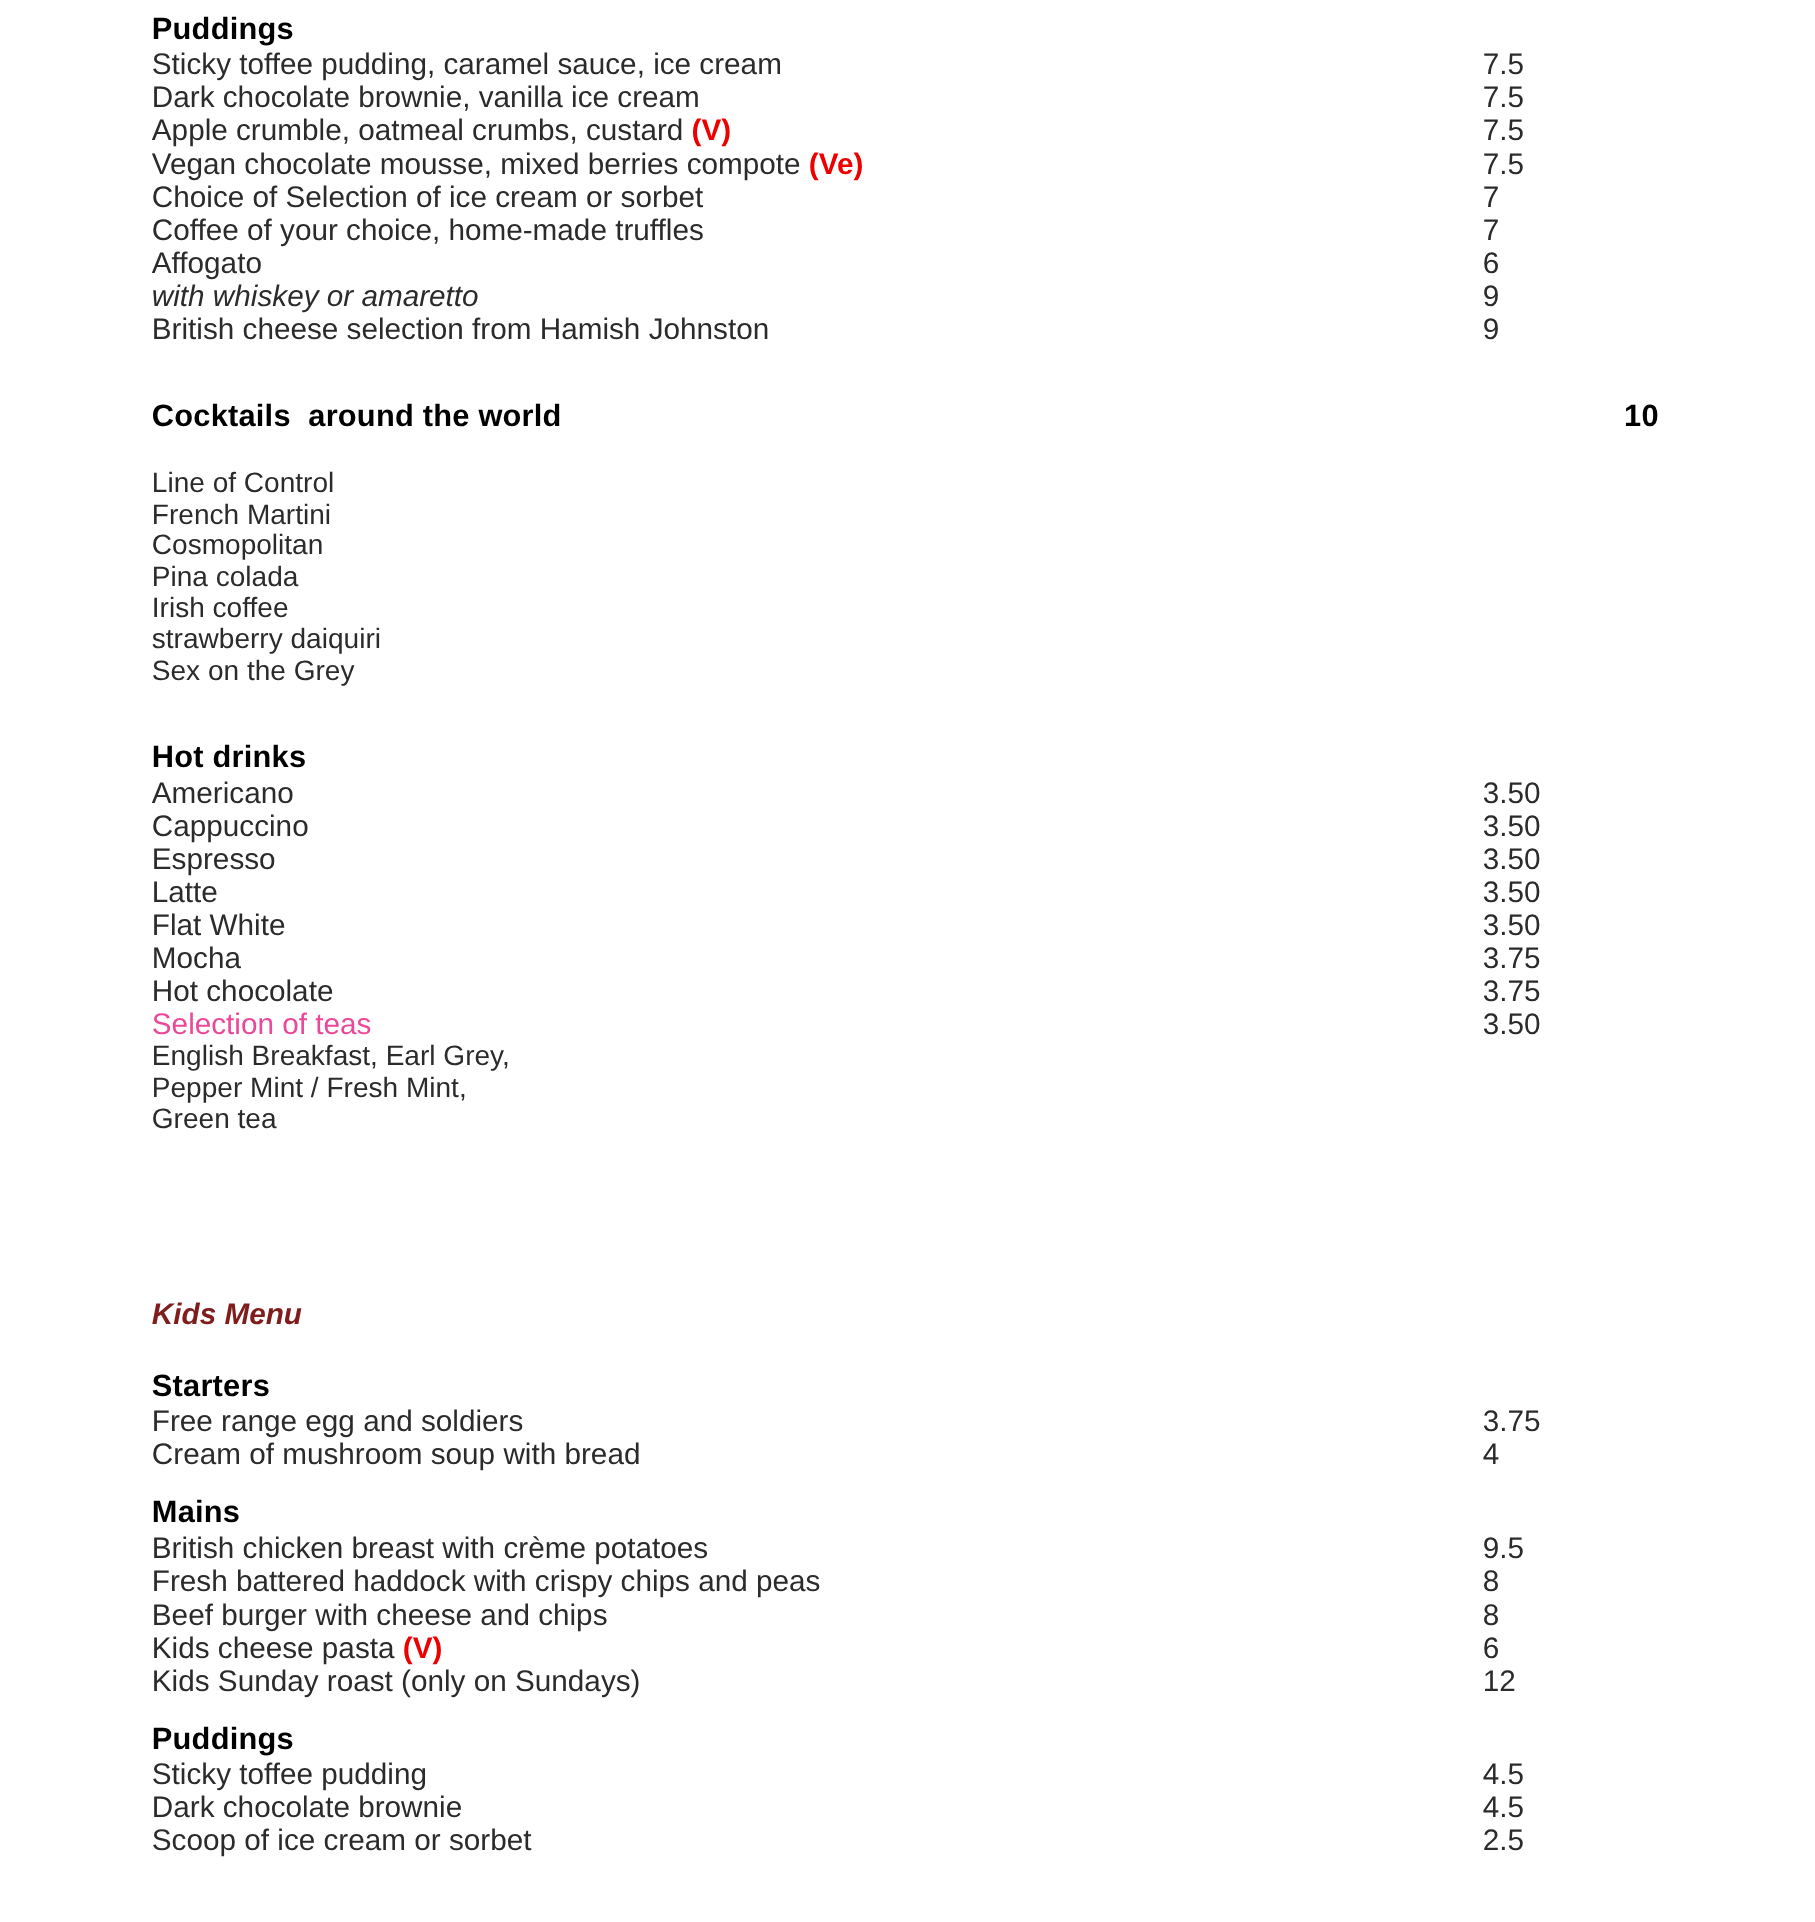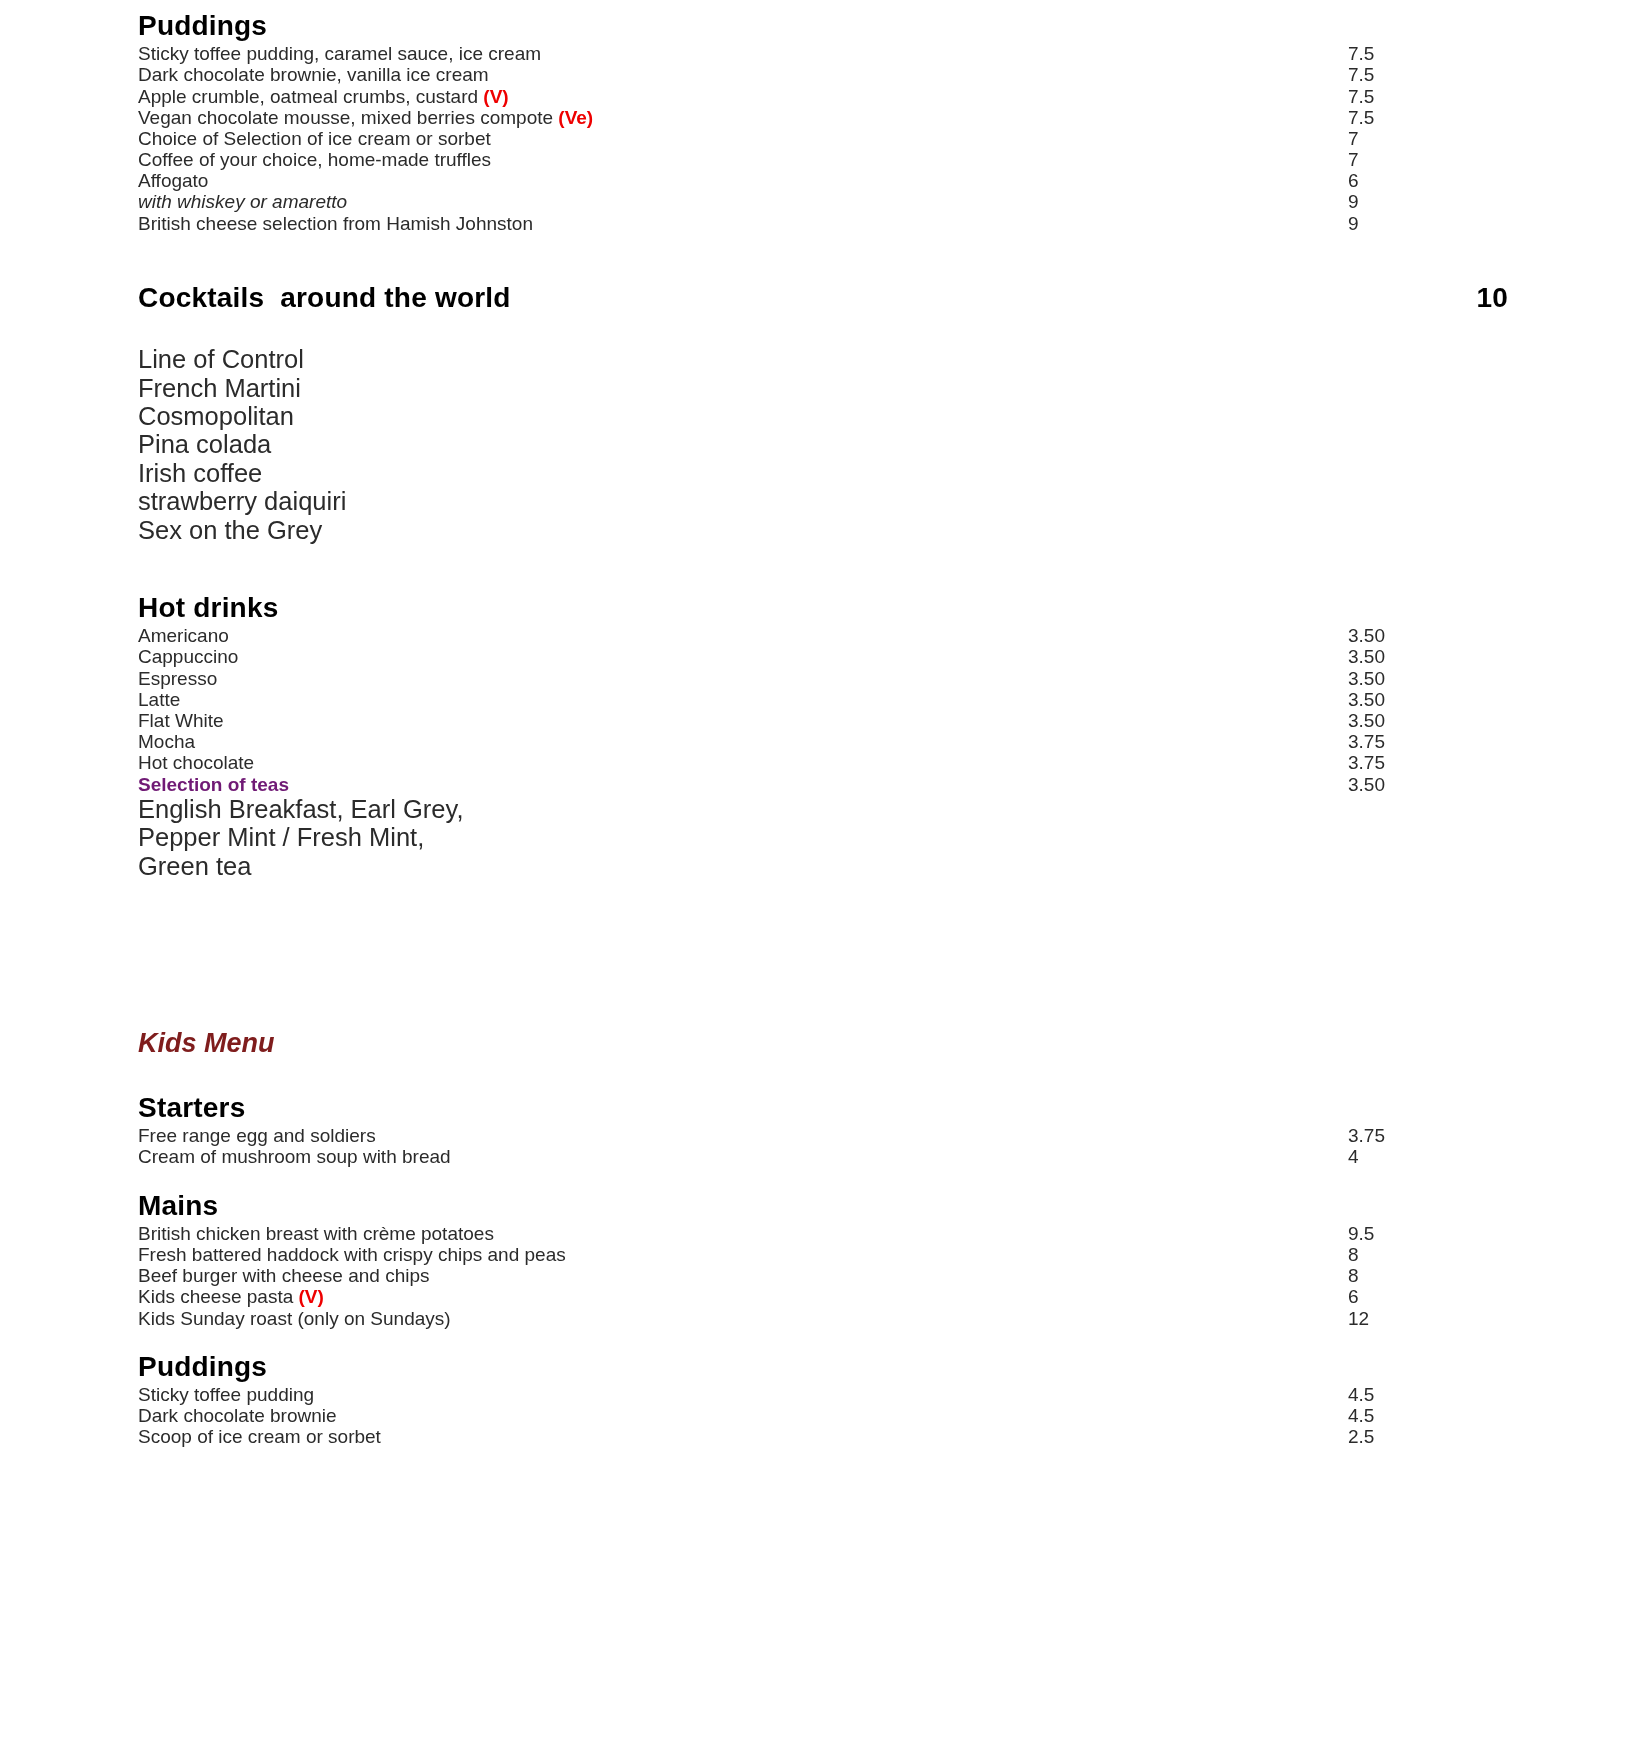--- a/index.html
+++ b/index.html
@@ -50,36 +50,36 @@
     color: #7f1d1d;
     line-height: 1.26;
     font-style: italic;
   }
 
   
   .items { margin: 0; padding: 0; }
   .row {
     display: flex;
     align-items: baseline;
-    font-size: 19px;
+    font-size: 27px;
     line-height: 1.115;
     color: #2b2b2b;
     white-space: pre;
   }
   .row .name { flex: 0 0 auto; }
   .row .spacer { flex: 1 1 auto; }
   .row .price {
     flex: 0 0 auto;
     width: 160px;
     text-align: left;
     padding-left: 1px;
     color: #2b2b2b;
   }
   .row.italic .name { font-style: italic; }
-  .row.bold .name { font-weight: bold; color: #701a75; }
+  .row.bold .name { font-weight: normal; color: #ec4899; }
 
   .tag {
     color: #ee0000;
     font-weight: bold;
   }
 
   .plain-line {
     font-size: 25.5px;
     line-height: 1.115;
     color: #2b2b2b;

